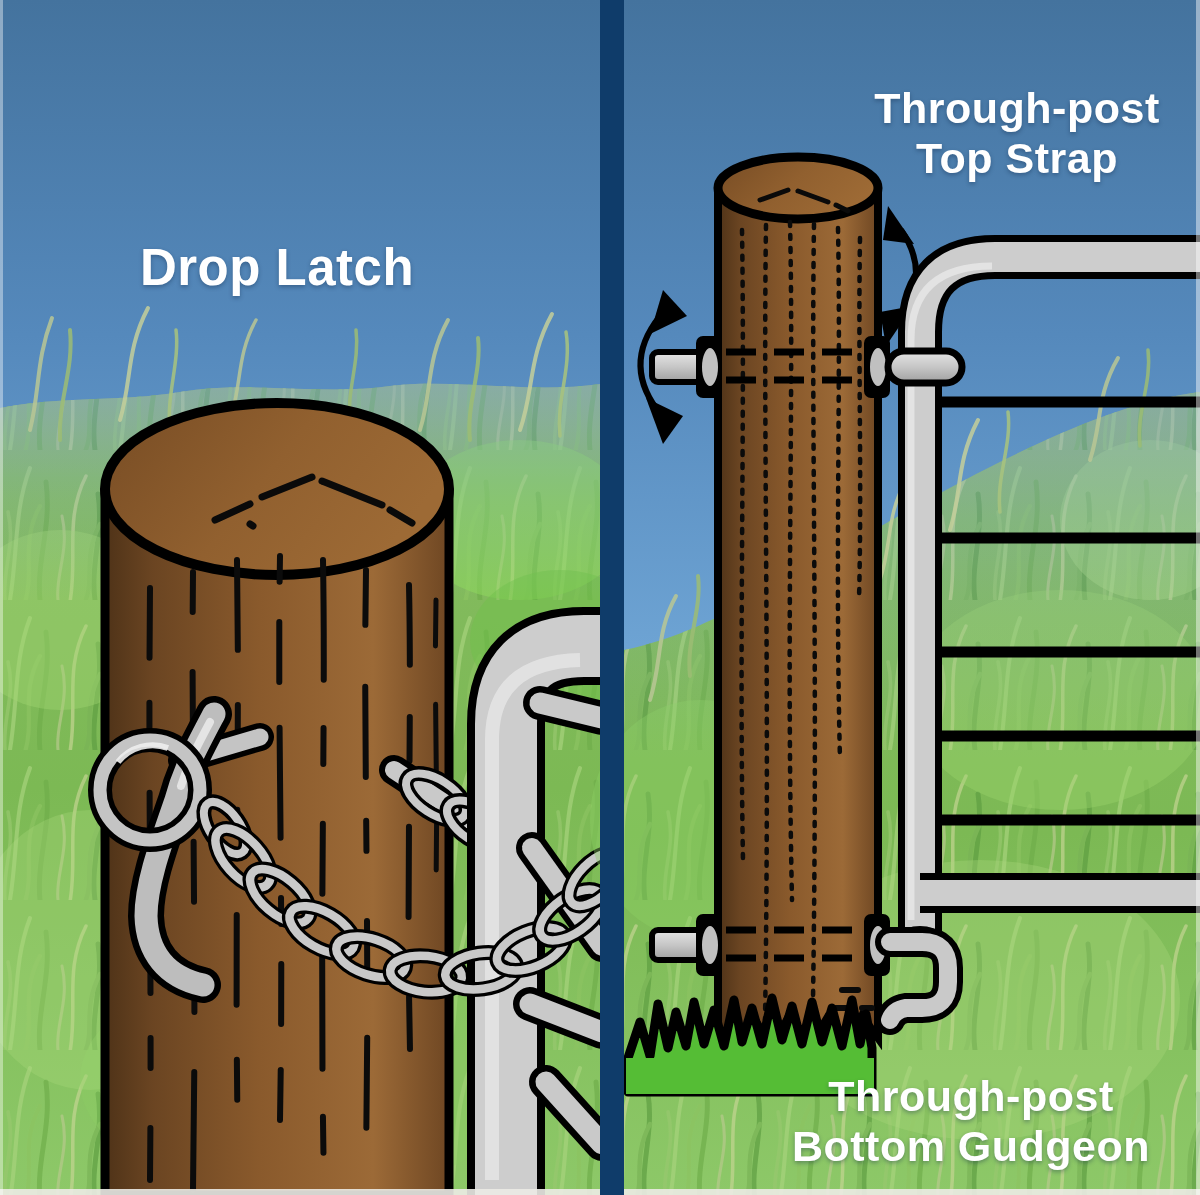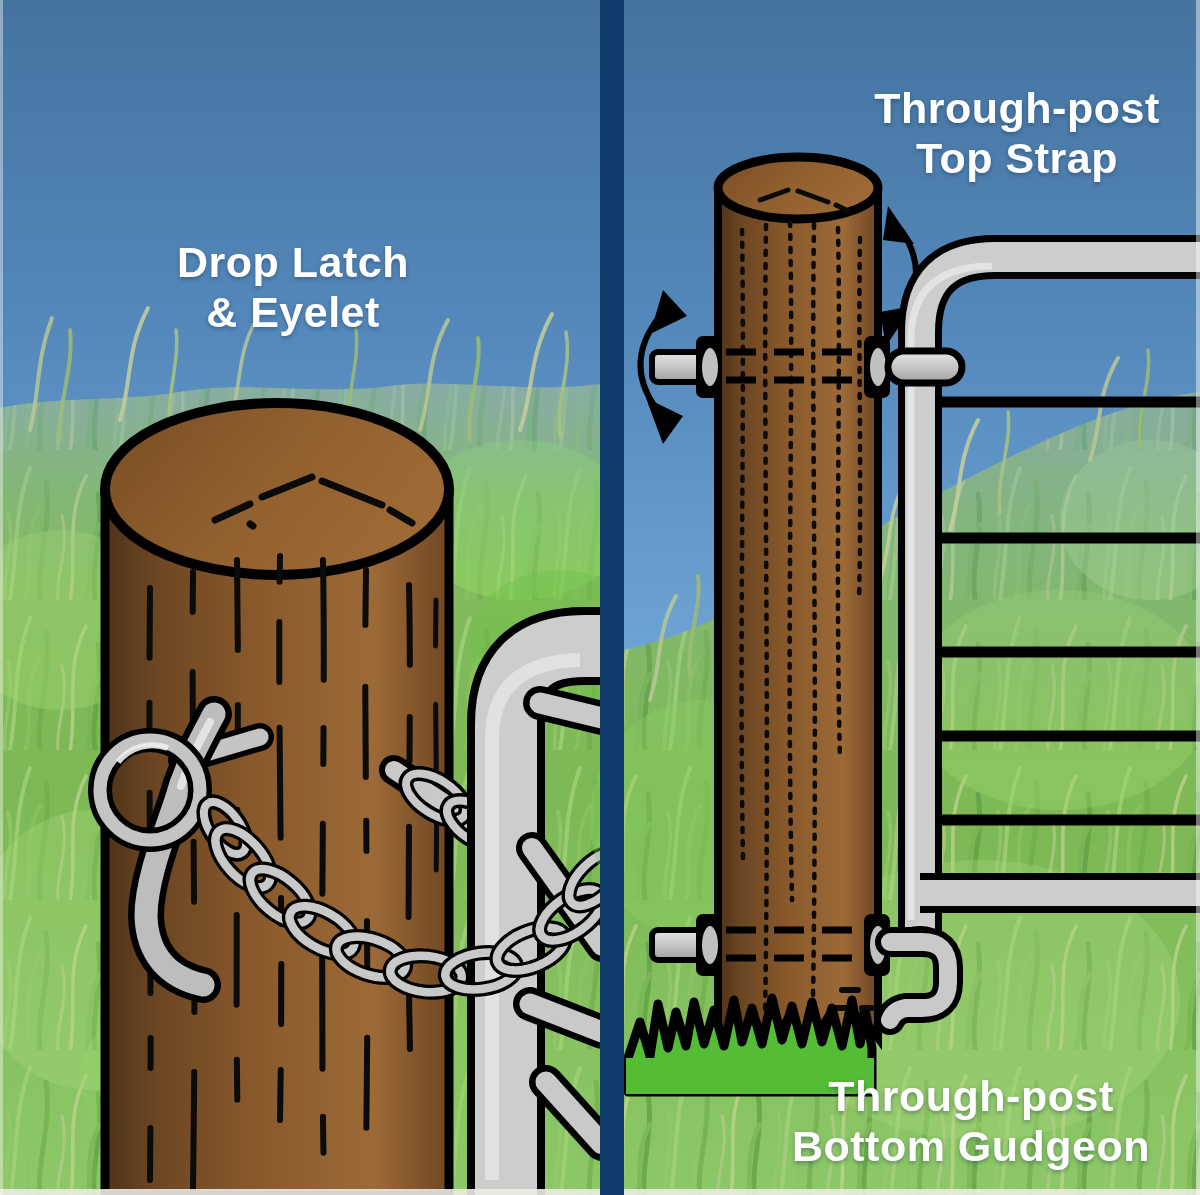--- a/index.html
+++ b/index.html
@@ -3,21 +3,21 @@
 <meta charset="utf-8">
 <style>
   html,body{margin:0;padding:0;background:#222;}
   #stage{position:relative;width:1200px;height:1195px;overflow:hidden;
          font-family:"Liberation Sans","DejaVu Sans",sans-serif;}
   #stage svg{position:absolute;left:0;top:0;}
   .label{position:absolute;color:#fff;font-weight:700;text-align:center;
          line-height:1.16;letter-spacing:.5px;
          text-shadow:0 2px 4px rgba(15,40,70,.38);}
   .label span{display:block;}
-  #label-left{left:86px;top:238px;width:414px;font-size:43px;}
+  #label-left{left:70px;top:238px;width:414px;font-size:51px;}
   #label-top-strap{left:815px;top:84px;width:404px;font-size:43px;}
   #label-bottom-gudgeon{left:718px;top:1072px;width:506px;font-size:43px;}
 </style>
 </head>
 <body>
 
 <div id="stage">
 <svg viewBox="0 0 1200 1195" width="1200" height="1195">
   <defs>
     <linearGradient id="skyGrad" x1="0" y1="0" x2="0" y2="1">
@@ -297,21 +297,20 @@
 
   <rect x="0" y="1189" width="1200" height="6" fill="#ecebe6" opacity="0.9"></rect>
   <rect x="1196" y="0" width="4" height="1195" fill="#ffffff" opacity="0.45"></rect>
   <rect x="0" y="0" width="3" height="1195" fill="#ffffff" opacity="0.4"></rect>
 
   <rect x="600" y="0" width="24" height="1195" fill="#0f3c6a"></rect>
 </svg>
 
 <div class="label" id="label-left">
   <span>Drop Latch</span>
-  <span>&amp; Eyelet</span>
 </div>
 <div class="label" id="label-top-strap">
   <span>Through-post</span>
   <span>Top Strap</span>
 </div>
 <div class="label" id="label-bottom-gudgeon">
   <span>Through-post</span>
   <span>Bottom Gudgeon</span>
 </div>
 </div>

